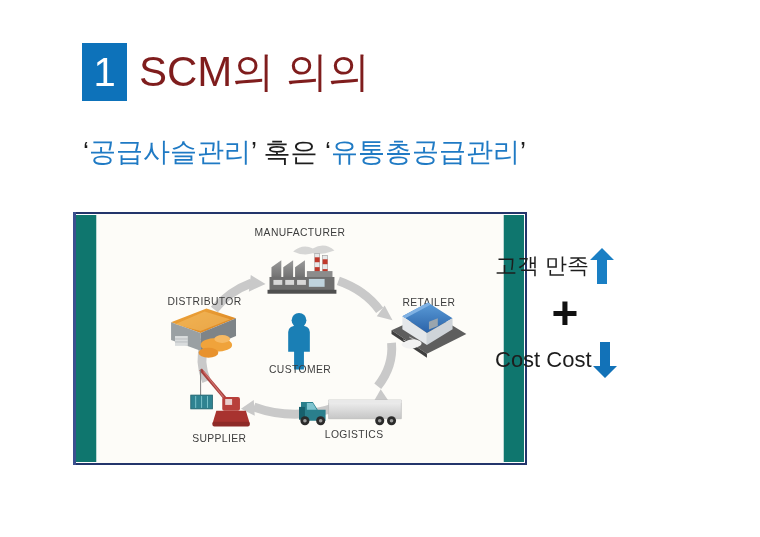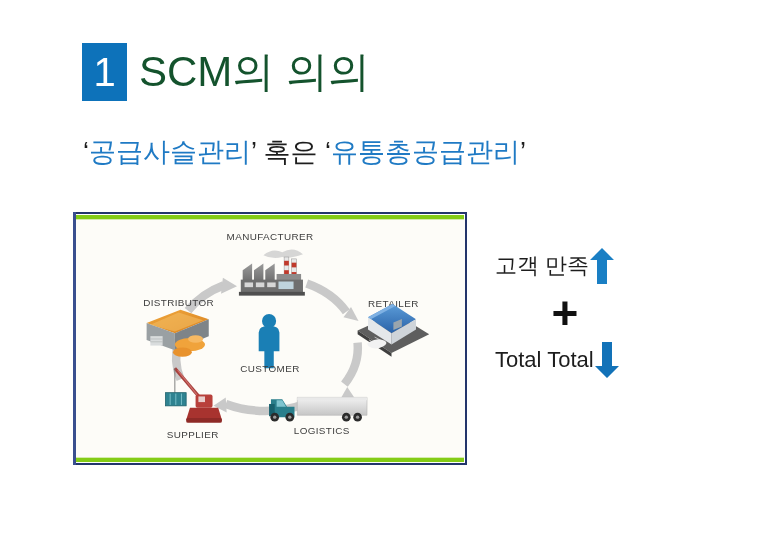--- a/index.html
+++ b/index.html
@@ -32,21 +32,21 @@
     font-size: 40px;
     line-height: 58px;
     text-align: center;
     font-weight: 400;
     letter-spacing: 0px;
     flex: 0 0 auto;
   }
   #slide-title {
     font-size: 42px;
     line-height: 58px;
-    color: #14532d;
+    color: #7f1d1d;
     margin-left: 12px;
     white-space: pre;
     font-weight: 400;
   }
 
   
   #subtitle {
     position: absolute;
     left: 83px;
     top: 134px;
@@ -57,23 +57,23 @@
     word-break: break-all;
   }
   .sub-blue { color: #1f7ac4; }
   .sub-dark { color: #1d1d1d; }
 
   
   #scm-figure {
     position: absolute;
     left: 73px;
     top: 212px;
-    width: 394px;
+    width: 454px;
     height: 253px;
-    background: #84cc16;
+    background: #0f766e;
     border: 2px solid #23356b;
     box-sizing: border-box;
     box-shadow: inset 0 0 0 1px #ffffff;
   }
   #scm-figure::after {
     content: "";
     position: absolute;
     left: -2px; top: -2px;
     width: 3px; height: calc(100% + 4px);
     background: #3a4f8f;
@@ -306,19 +306,19 @@
   <div class="anno-line" id="anno-satisfaction">
     <span>고객 만족</span>
     <svg class="arrow-svg" width="26" height="40" viewBox="0 0 26 40">
       <polygon points="13,2 25,14 18,14 18,38 8,38 8,14 1,14" fill="#1a7fc4"></polygon>
     </svg>
   </div>
 
   <div id="anno-plus">+</div>
 
   <div class="anno-line" id="anno-totalcost">
-    <span>Total Total</span>
+    <span>Cost Cost</span>
     <svg class="arrow-svg" width="26" height="40" viewBox="0 0 26 40">
       <polygon points="13,38 25,26 18,26 18,2 8,2 8,26 1,26" fill="#1272b8"></polygon>
     </svg>
   </div>
 
 </div>
 
 </body></html>

